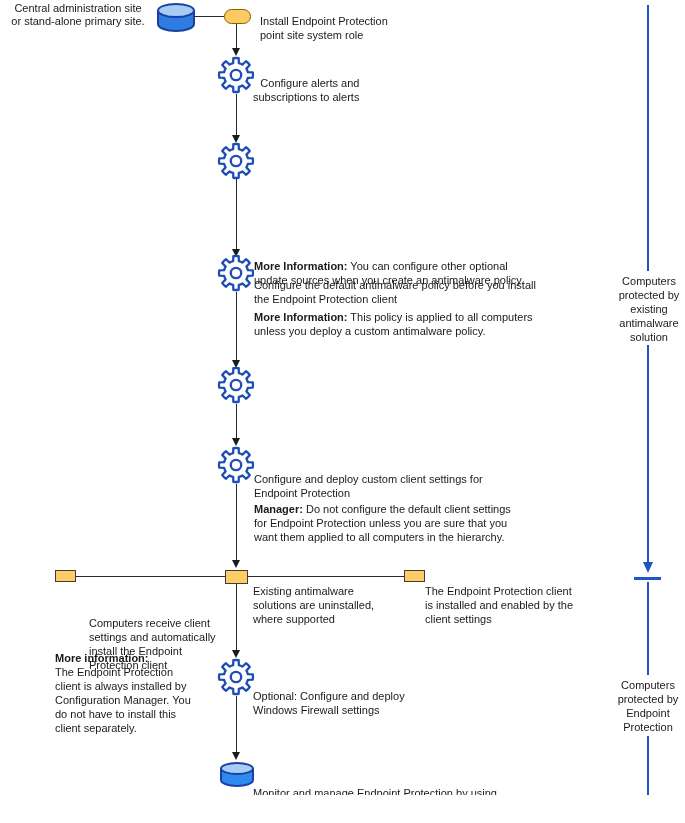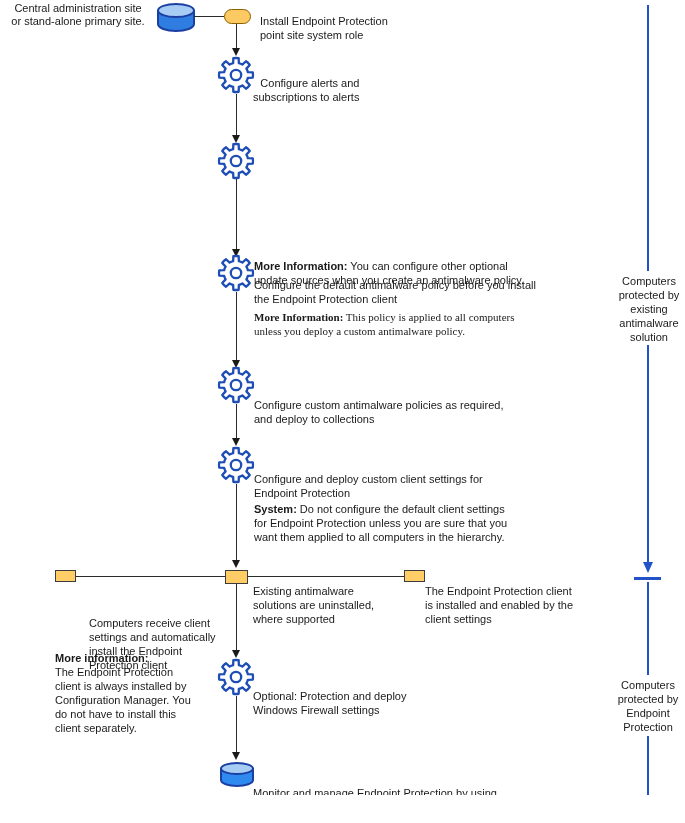--- a/index.html
+++ b/index.html
@@ -88,29 +88,27 @@
       </svg></div>
 
   <div class="txt" style="left:253px;top:76px;text-align:right;">Configure alerts and
 subscriptions to alerts</div>
 
   <div class="txt" style="left:254px;top:224px;margin-top:35px;"><b>More Information:</b><span> You can configure other optional
 update sources when you create an antimalware policy.</span></div>
 
   <div class="txt" style="left:254px;top:278px;">Configure the default antimalware policy before you install
 the Endpoint Protection client</div>
-  <div class="txt" style="left:254px;top:310px;font-family:Liberation Serif, serif;"><b>More Information:</b><span> This policy is applied to all computers
+  <div class="txt" style="left:254px;top:310px;"><b>More Information:</b><span> This policy is applied to all computers
 unless you deploy a custom antimalware policy.</span></div>
 
-  <div class="txt" style="left:254px;top:398px;">Configure custom antimalware policies as required,
-and deploy to collections</div>
 
   <div class="txt" style="left:254px;top:472px;">Configure and deploy custom client settings for
 Endpoint Protection</div>
-  <div class="txt" style="left:254px;top:502px;"><b>System:</b><span> Do not configure the default client settings
+  <div class="txt" style="left:254px;top:502px;"><b>Manager:</b><span> Do not configure the default client settings
 for Endpoint Protection unless you are sure that you
 want them applied to all computers in the hierarchy.</span></div>
 
   <div class="hline" style="left:60px;top:576px;width:350px;"></div>
   <div class="rectnode" style="left:55px;top:570px;"></div>
   <div class="rectnode" style="left:225px;top:570px;width:21px;height:12px;"></div>
   <div class="rectnode" style="left:404px;top:570px;"></div>
 
   <div class="txt" style="left:89px;top:584px;margin-top:32px;">Computers receive client
 settings and automatically
@@ -123,21 +121,21 @@
 is installed and enabled by the
 client settings</div>
 
   <div class="txt" style="left:55px;top:651px;"><b>More information:</b></div>
   <div class="txt" style="left:55px;top:665px;">The Endpoint Protection
 client is always installed by
 Configuration Manager. You
 do not have to install this
 client separately.</div>
 
-  <div class="txt" style="left:253px;top:689px;">Optional: Protection and deploy
+  <div class="txt" style="left:253px;top:689px;">Optional: Configure and deploy
 Windows Firewall settings</div>
 
   <svg class="dbicon" style="left:218px;top:761px;" width="38" height="28" viewBox="0 0 38 28">
     <path d="M3 7 v12 a16 6 0 0 0 32 0 v-12" fill="#2f8af0" stroke="#1b3fa3" stroke-width="2"></path>
     <ellipse cx="19" cy="7.5" rx="16" ry="5.5" fill="#a8cdf4" stroke="#1b3fa3" stroke-width="2"></ellipse>
   </svg>
 
   <div class="txt" style="left:253px;top:786px;">Monitor and manage Endpoint Protection by using
 this node in the Configuration Manager console:
 System Center 2012 Endpoint Protection Status</div>

